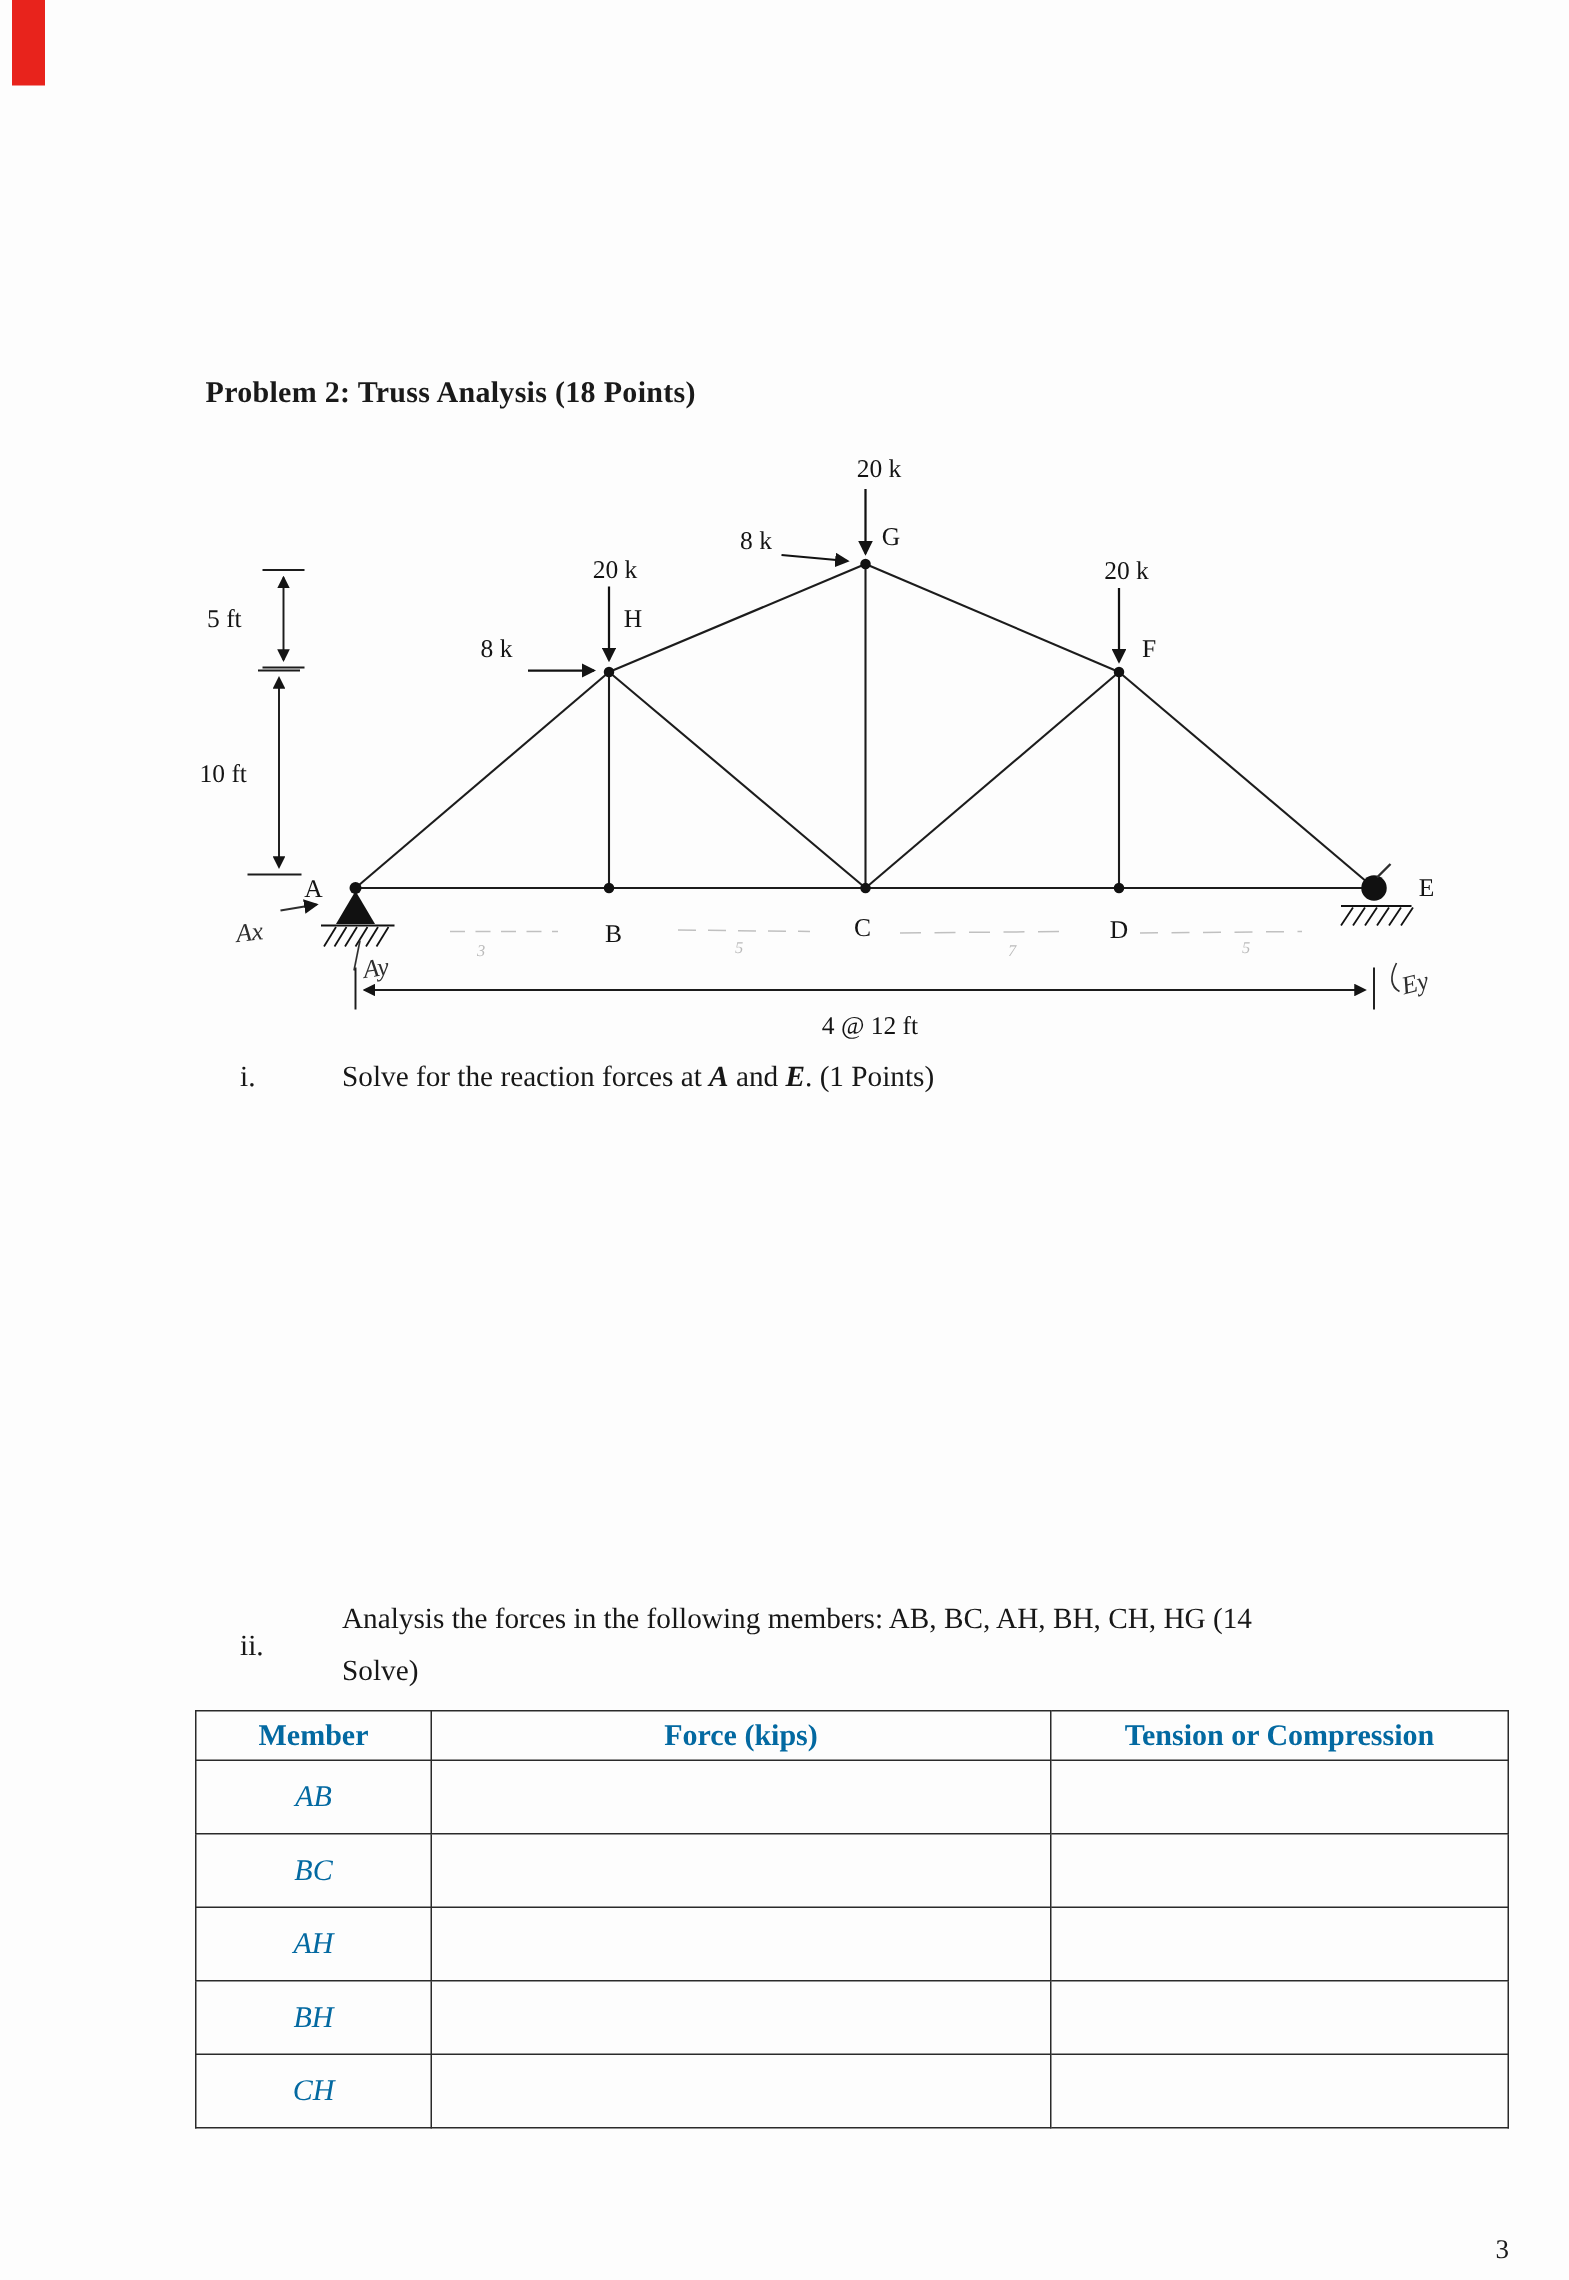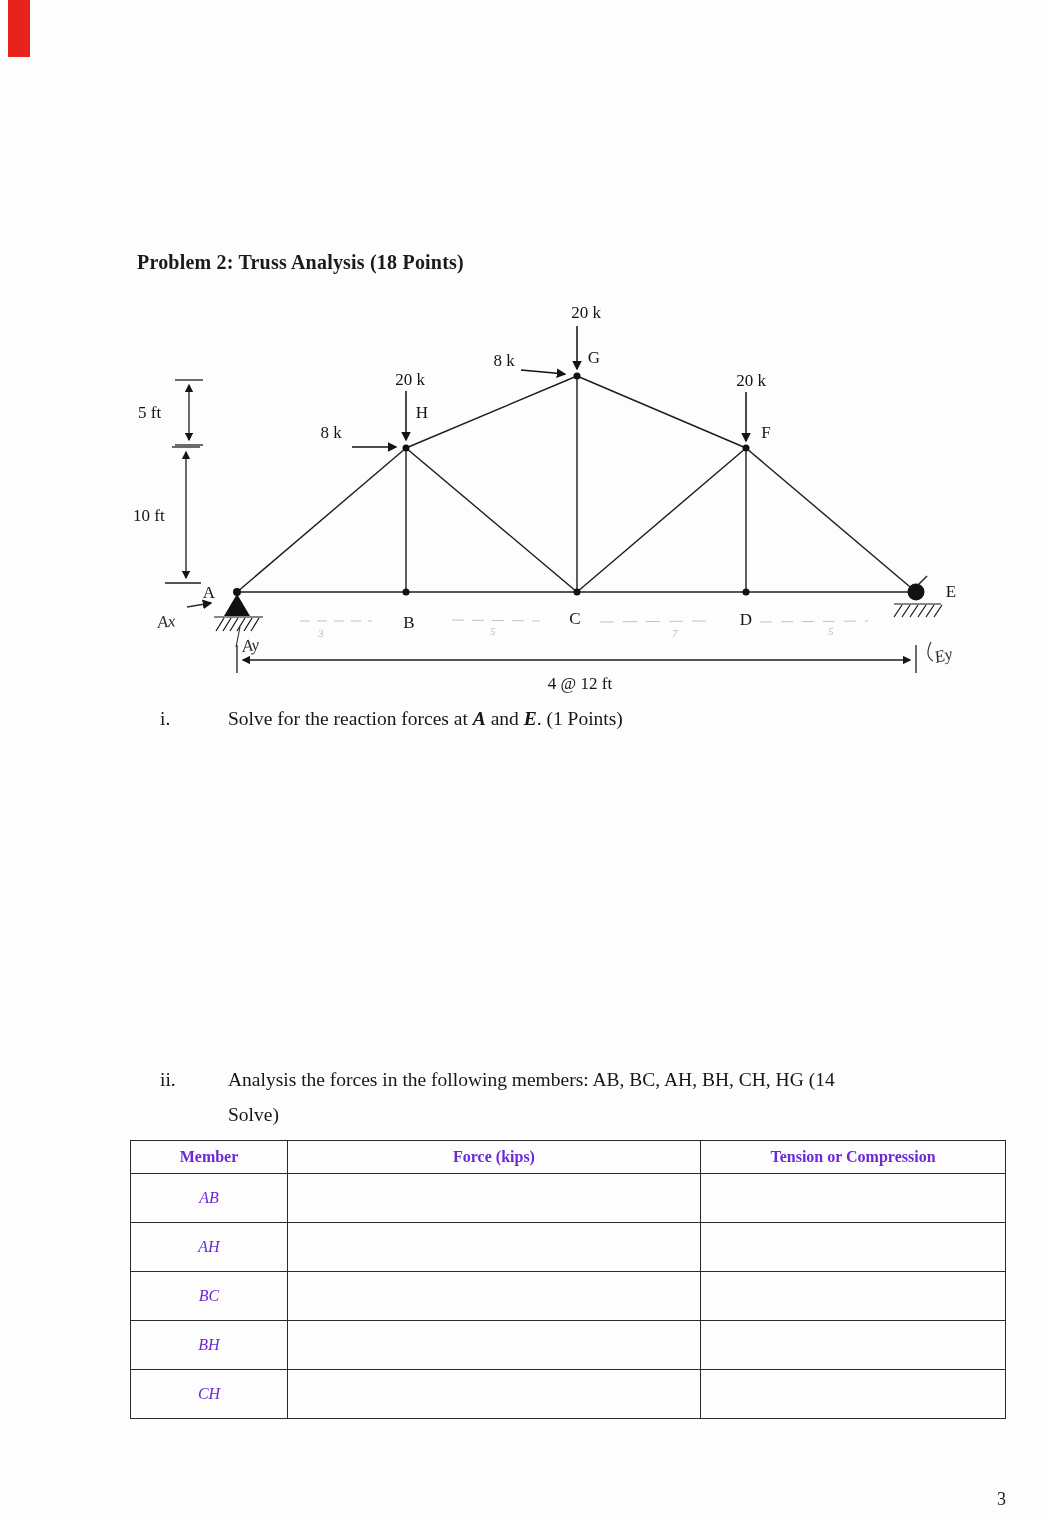--- a/index.html
+++ b/index.html
@@ -12,25 +12,25 @@
   .title { position:absolute; left:125px; top:251px; font-size:20px; font-weight:700; letter-spacing:.2px;margin-left:12px; }
 
   .truss { position:absolute; left:0; top:285px; }
   .truss text { font-family:"Liberation Serif", serif; font-size:17px; fill:#141414; }
   .truss text.hand { font-style:italic; fill:#2e2e2e; }
   .truss text.faint { font-size:11px; fill:#8f8f8f; font-style:italic; }
 
   .q { position:absolute; left:160px; display:flex; font-size:19.5px; color:#171717; }
   .qnum { width:68px; flex:none; }
   #question-1 { top:708px; width:780px; }
-  #question-2 { top:1062px; width:820px; line-height:35px; }
+  #question-2 { top:1062px; width:820px; line-height:35px;align-items:center; }
   .var { font-style:italic; font-weight:700; }
   .members-list { }
 
-  .force-table { position:absolute; left:130px; top:1140px; width:875px; border-collapse:collapse; table-layout:fixed; font-size:16px; color:#6d28d9; }
+  .force-table { position:absolute; left:130px; top:1140px; width:875px; border-collapse:collapse; table-layout:fixed; font-size:20px; color:#0369a1; }
   .force-table th, .force-table td { border:1.6px solid #2a2a2a; text-align:center; vertical-align:middle; padding:0; }
   .force-table th { height:33px; font-weight:700; }
   .force-table td { height:49px; }
   .force-table td.member { font-style:italic; font-weight:400; }
 
   .page-number { position:absolute; left:997px; top:1489px; font-size:18px; }
 </style>
 </head>
 <body>
 
@@ -187,26 +187,26 @@
         <th>Tension or Compression</th>
       </tr>
     </thead>
     <tbody>
       <tr>
         <td class="member">AB</td>
         <td></td>
         <td></td>
       </tr>
       <tr>
+        <td class="member">BC</td>
+        <td></td>
+        <td></td>
+      </tr>
+      <tr>
         <td class="member">AH</td>
-        <td></td>
-        <td></td>
-      </tr>
-      <tr>
-        <td class="member">BC</td>
         <td></td>
         <td></td>
       </tr>
       <tr>
         <td class="member">BH</td>
         <td></td>
         <td></td>
       </tr>
       <tr>
         <td class="member">CH</td>

